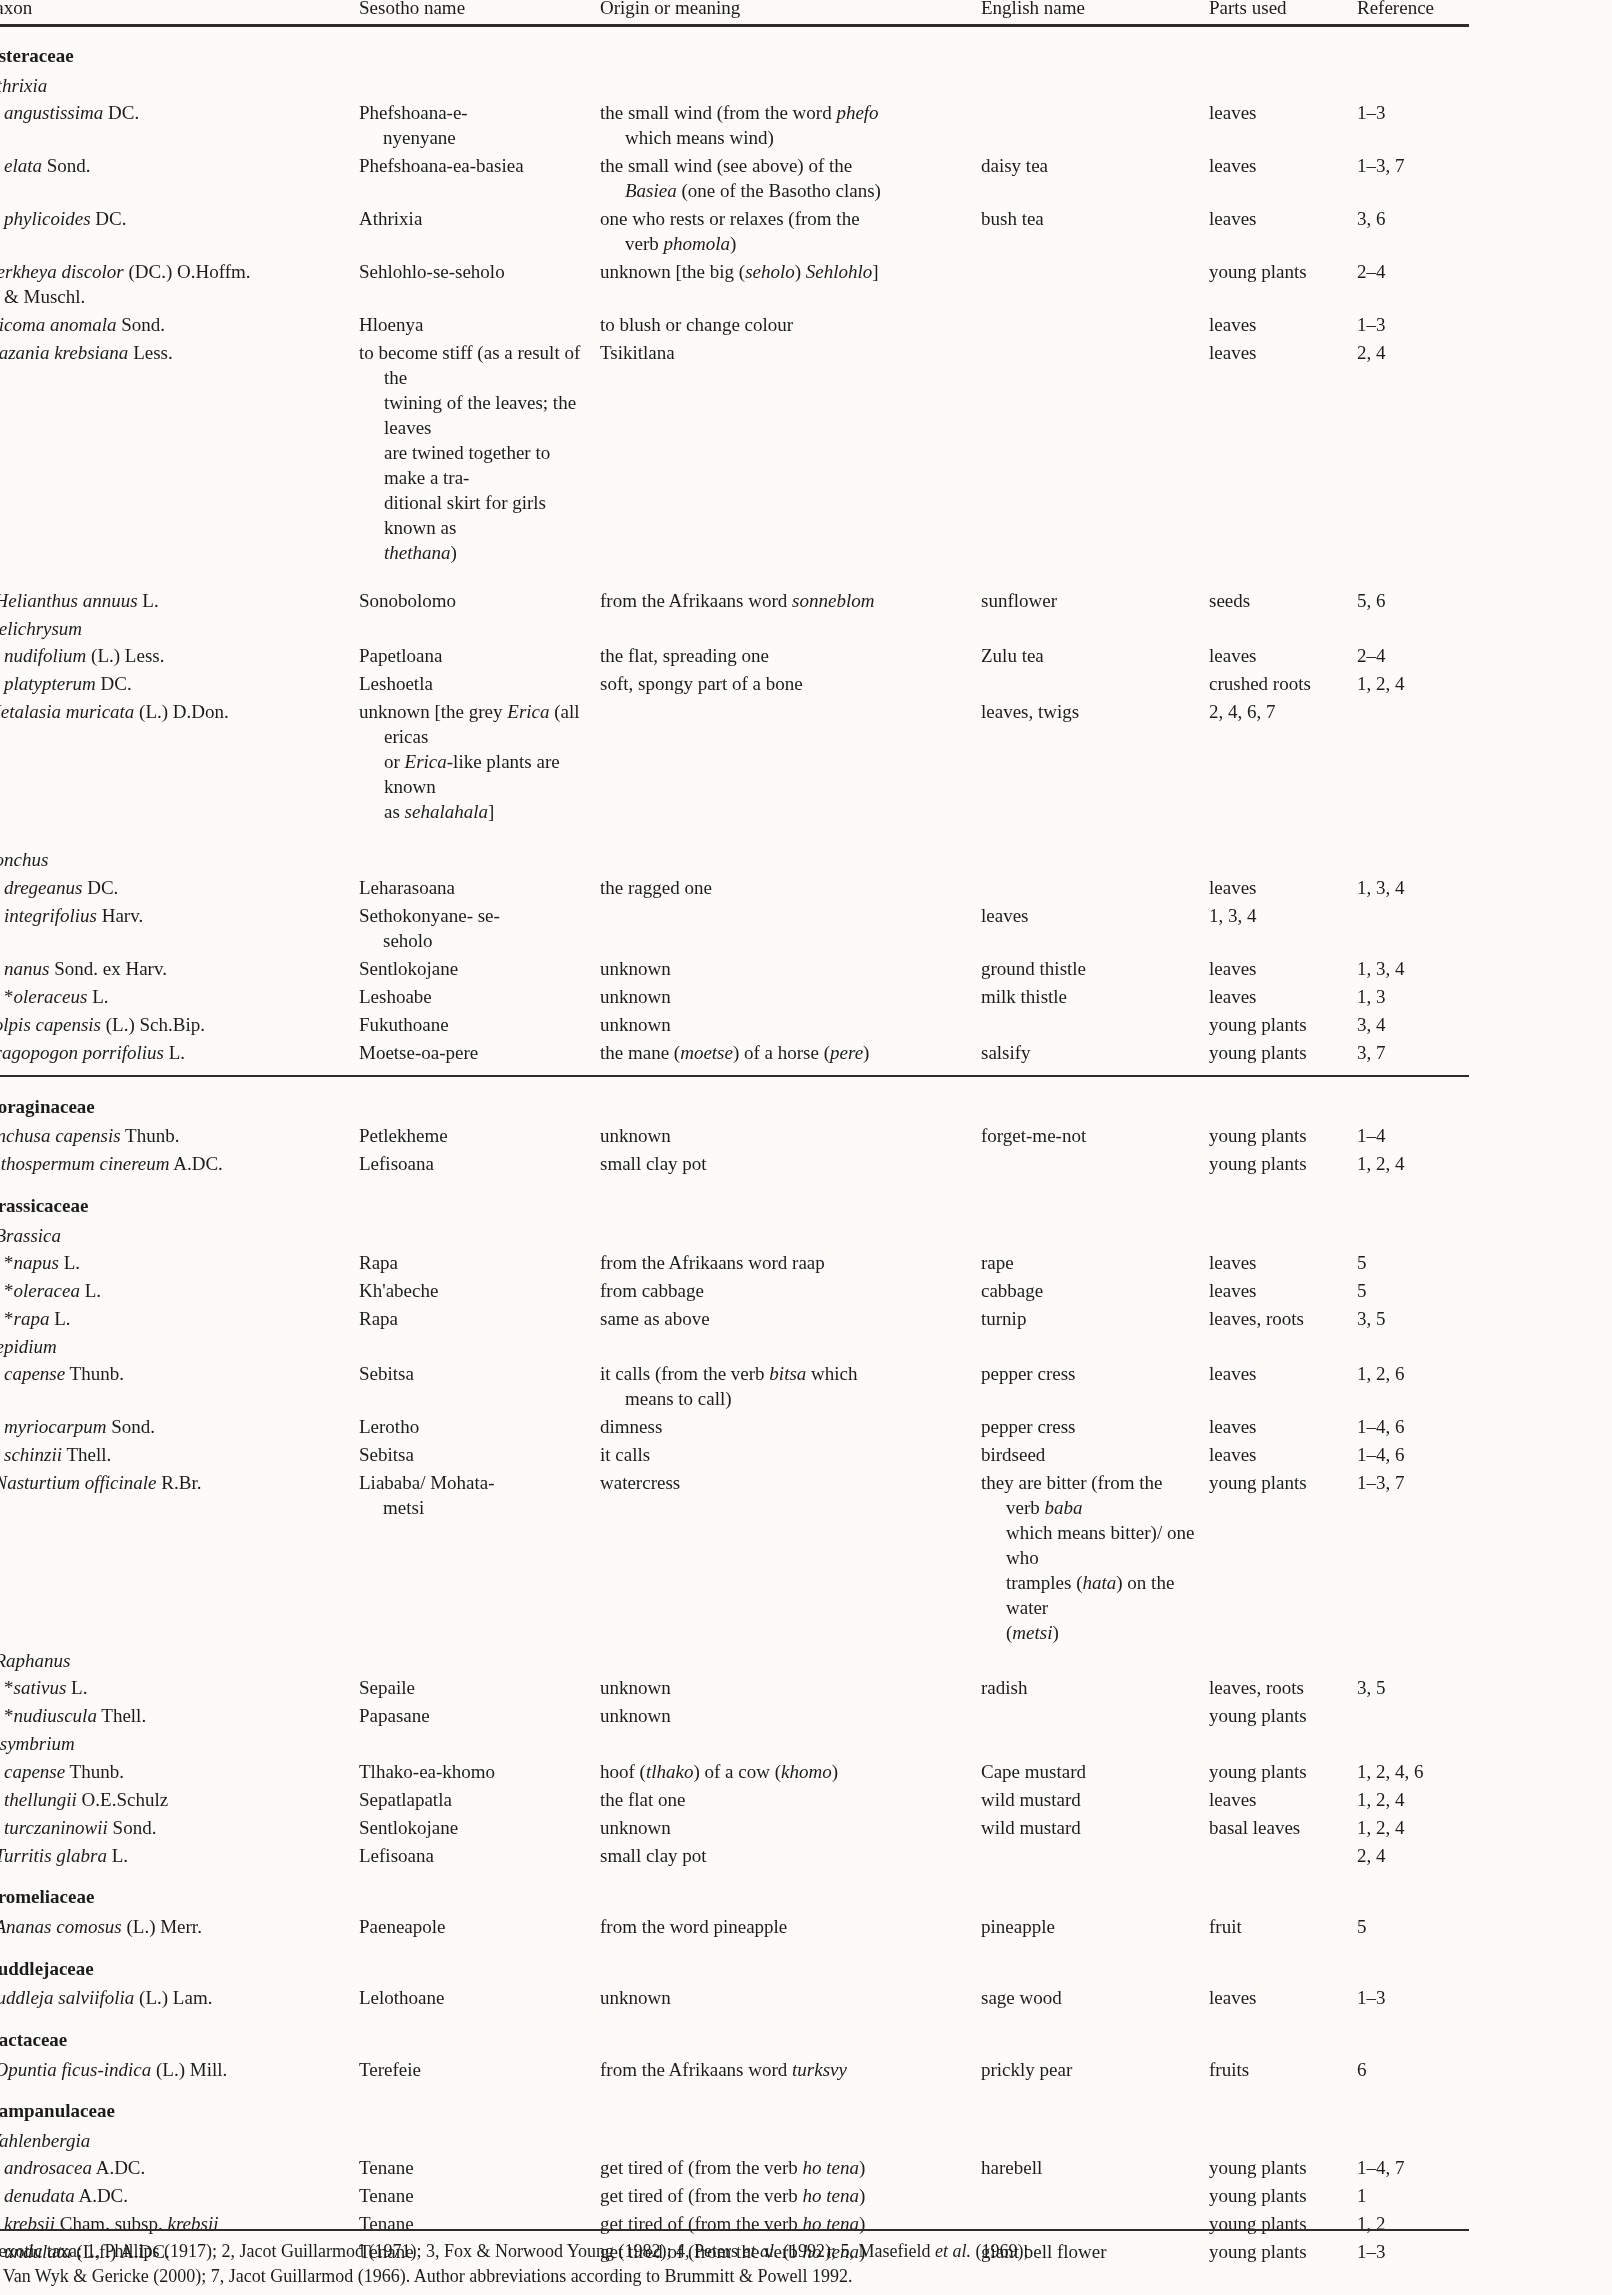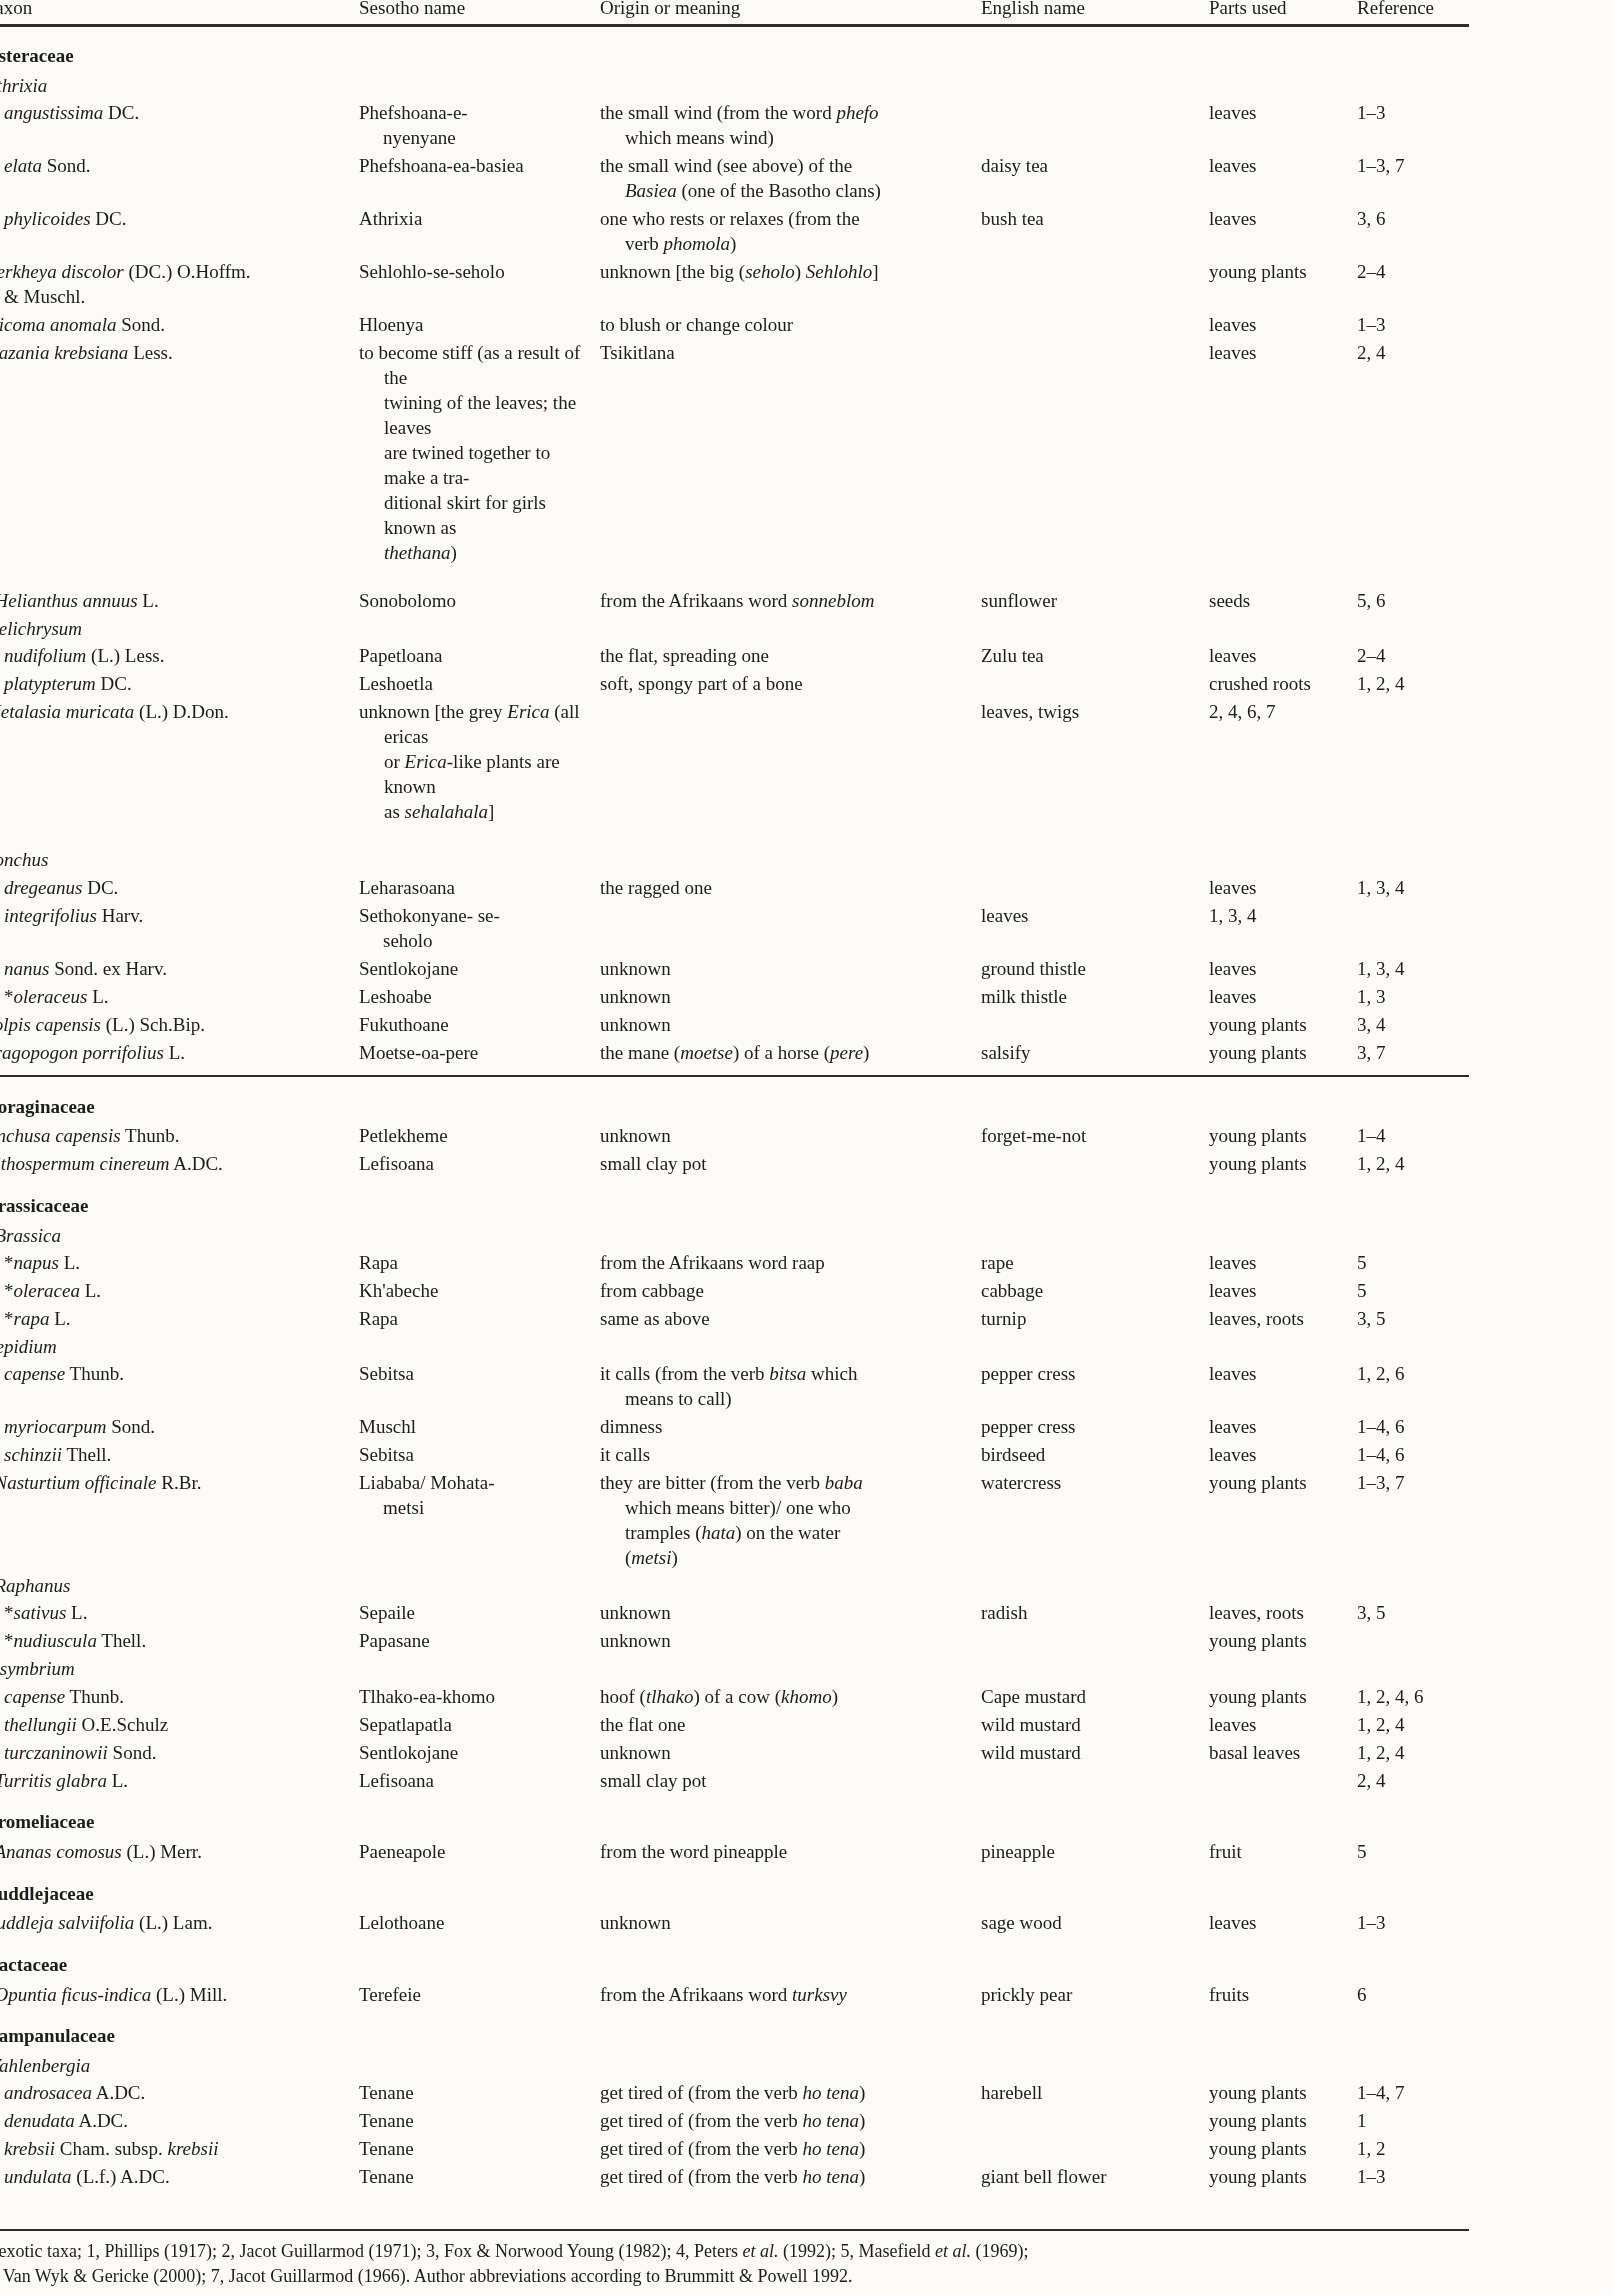--- a/index.html
+++ b/index.html
@@ -297,39 +297,39 @@
         <div class="row species">
           <div class="cell c-taxon"><i>capense</i> Thunb.</div>
           <div class="cell c-sesotho">Sebitsa</div>
           <div class="cell c-origin">it calls (from the verb <i>bitsa</i> which<br>means to call)</div>
           <div class="cell c-english">pepper cress</div>
           <div class="cell c-parts">leaves</div>
           <div class="cell c-ref">1, 2, 6</div>
         </div>
         <div class="row species">
           <div class="cell c-taxon"><i>myriocarpum</i> Sond.</div>
-          <div class="cell c-sesotho">Muschl</div>
+          <div class="cell c-sesotho">Lerotho</div>
           <div class="cell c-origin">dimness</div>
           <div class="cell c-english">pepper cress</div>
           <div class="cell c-parts">leaves</div>
           <div class="cell c-ref">1–4, 6</div>
         </div>
         <div class="row species">
           <div class="cell c-taxon"><i>schinzii</i> Thell.</div>
           <div class="cell c-sesotho">Sebitsa</div>
           <div class="cell c-origin">it calls</div>
           <div class="cell c-english">birdseed</div>
           <div class="cell c-parts">leaves</div>
           <div class="cell c-ref">1–4, 6</div>
         </div>
         <div class="row binomial">
           <div class="cell c-taxon">*<i>Nasturtium officinale</i> R.Br.</div>
           <div class="cell c-sesotho">Liababa/ Mohata-<br>metsi</div>
+          <div class="cell c-english">watercress</div>
           <div class="cell c-origin">they are bitter (from the verb <i>baba</i><br>which means bitter)/ one who<br>tramples (<i>hata</i>) on the water<br>(<i>metsi</i>)</div>
-          <div class="cell c-english">watercress</div>
           <div class="cell c-parts">young plants</div>
           <div class="cell c-ref">1–3, 7</div>
         </div>
         <div class="row genus">
           <div class="cell c-taxon">*<i>Raphanus</i></div>
           <div class="cell c-sesotho"></div>
           <div class="cell c-origin"></div>
           <div class="cell c-english"></div>
           <div class="cell c-parts"></div>
           <div class="cell c-ref"></div>

